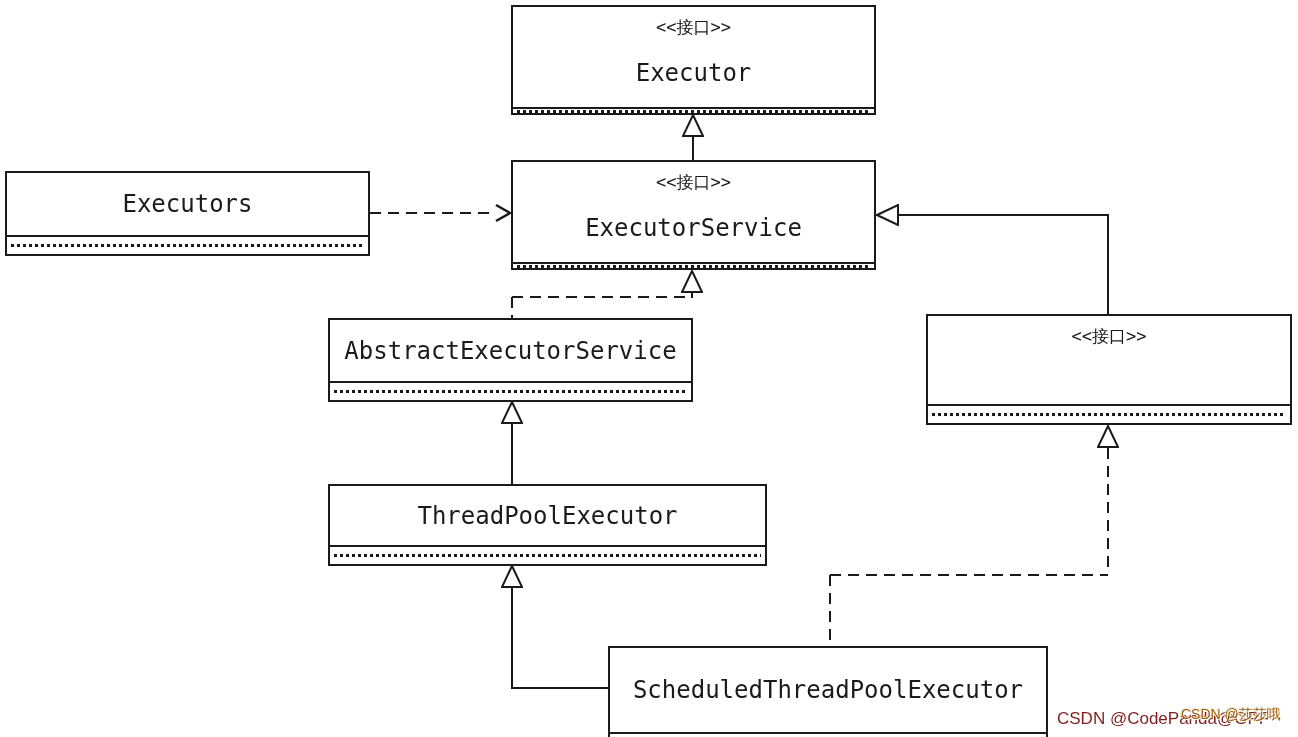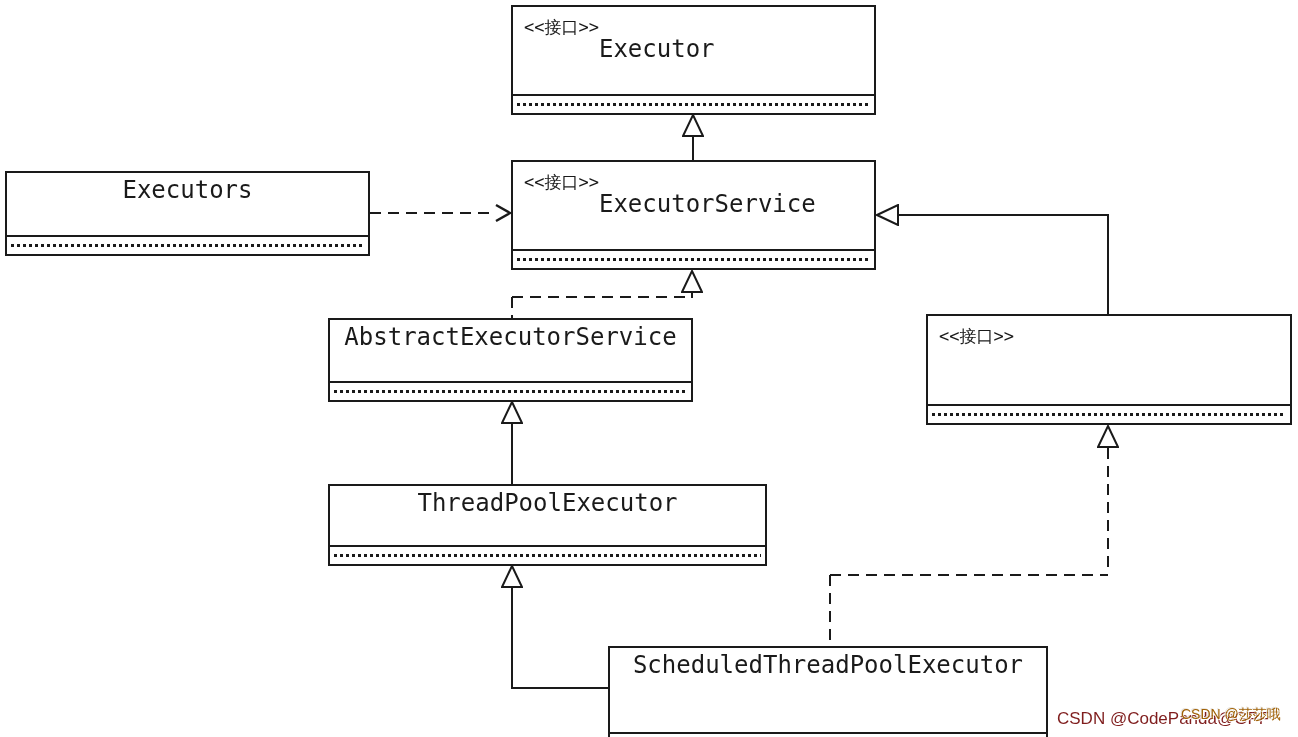--- a/index.html
+++ b/index.html
@@ -18,21 +18,21 @@
     background: #ffffff;
     border: 2px solid #1a1a1a;
     box-sizing: border-box;
     display: flex;
     flex-direction: column;
   }
   .uml-main {
     flex: 1;
     padding: 8px 11px 17px 11px;
     display: flex;
-    flex-direction: row;
+    flex-direction: column;
     justify-content: flex-start;
     text-align: center;
   }
   .uml-main.center { justify-content: center; padding-top: 0; padding-bottom: 0; }
   .uml-stereotype {
     font-size: 17px;
     line-height: 24px;
     letter-spacing: 0px;
     white-space: nowrap;
   }

